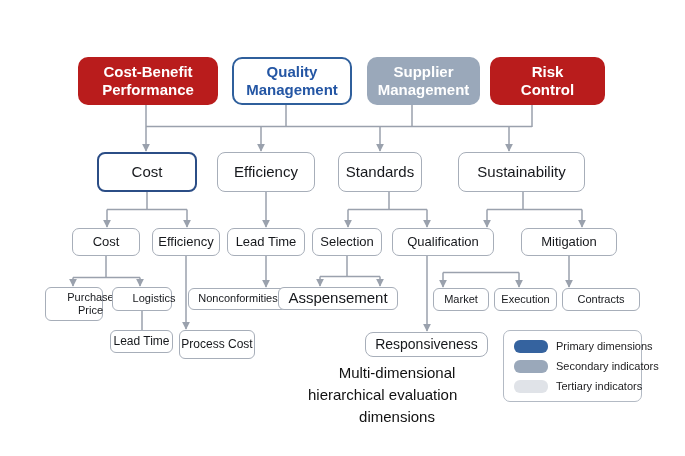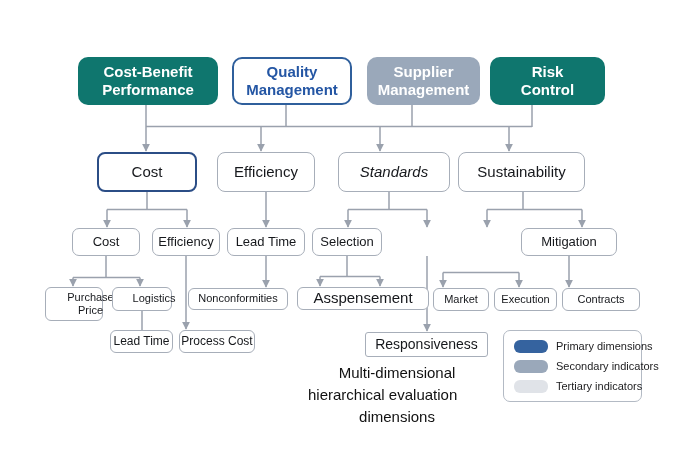--- a/index.html
+++ b/index.html
@@ -7,30 +7,30 @@
     position:relative;width:685px;height:456px;background:#ffffff;overflow:hidden;
     font-family:"Liberation Sans", sans-serif;
   }
   svg.lines{position:absolute;left:0;top:0;pointer-events:none;}
   .node{
     position:absolute;box-sizing:border-box;display:flex;align-items:center;justify-content:center;
     text-align:center;white-space:pre-line;background:#fff;border:1.5px solid #a7aeb9;
     border-radius:7px;color:#16181c;line-height:1.22;
   }
   .r1{border-radius:10px;font-size:15px;font-weight:700;}
-  .primary{background:#0f766e;border:none;color:#ffffff;}
+  .primary{background:#b91c1c;border:none;color:#ffffff;}
   .secondary{background:#9aa8ba;border:none;color:#ffffff;}
   .outline-blue{background:#fff;border:2px solid #2f5f9c;color:#2456a4;}
   .r2{border-radius:8px;font-size:15px;font-weight:400;}
   .navy{border:2.5px solid #2b4d86;}
   .r3{font-size:13px;}
   .sm{font-size:11px;border-radius:6px;}
   .md{font-size:12px;border-radius:6px;}
   .lg{font-size:15px;border-radius:6px;}
-  .resp{font-size:14px;border-radius:3px;}
+  .resp{font-size:14px;border-radius:8px;}
   #caption{
     position:absolute;left:308px;top:362px;width:178px;font-size:15px;line-height:1.47;
     color:#111;
   }
   #caption .c1,#caption .c3{text-align:center;}
   #caption .c2{text-align:left;}
   #legend{
     position:absolute;left:503px;top:330px;width:139px;height:72px;box-sizing:border-box;
     border:1.5px solid #b3bac4;border-radius:7px;background:#fff;
     display:flex;flex-direction:column;justify-content:center;gap:7px;padding:2px 10px;
@@ -98,40 +98,41 @@
 Performance</div>
   <div class="node r1 outline-blue" style="left:232px;top:57px;width:120px;height:48px;">Quality
 Management</div>
   <div class="node r1 secondary" style="left:367px;top:57px;width:113px;height:48px;">Supplier
 Management</div>
   <div class="node r1 primary" style="left:490px;top:57px;width:115px;height:48px;">Risk
 Control</div>
 
   <div class="node r2 navy" style="left:97px;top:152px;width:100px;height:40px;">Cost</div>
   <div class="node r2" style="left:217px;top:152px;width:98px;height:40px;">Efficiency</div>
-  <div class="node r2" style="left:338px;top:152px;width:112px;height:40px;font-style:italic;">Standards</div>
+  <div class="node r2" style="left:338px;top:152px;width:84px;height:40px;">Standards</div>
   <div class="node r2" style="left:458px;top:152px;width:127px;height:40px;">Sustainability</div>
 
   <div class="node r3" style="left:72px;top:228px;width:68px;height:28px;">Cost</div>
   <div class="node r3" style="left:152px;top:228px;width:68px;height:28px;">Efficiency</div>
   <div class="node r3" style="left:227px;top:228px;width:78px;height:28px;">Lead Time</div>
   <div class="node r3" style="left:312px;top:228px;width:70px;height:28px;">Selection</div>
+  <div class="node r3" style="left:392px;top:228px;width:102px;height:28px;">Qualification</div>
   <div class="node r3" style="left:521px;top:228px;width:96px;height:28px;">Mitigation</div>
 
   <div class="node sm" style="left:45px;top:287px;width:58px;height:34px;padding-left:33px;">Purchase
 Price</div>
   <div class="node sm" style="left:112px;top:287px;width:60px;height:24px;padding-left:24px;">Logistics</div>
   <div class="node sm" style="left:188px;top:288px;width:100px;height:22px;">Nonconformities</div>
-  <div class="node lg" style="left:297px;top:287px;width:132px;height:23px;text-align:center;">Asspensement</div>
+  <div class="node lg" style="left:278px;top:287px;width:120px;height:23px;text-align:center;">Asspensement</div>
   <div class="node sm" style="left:433px;top:288px;width:56px;height:23px;">Market</div>
   <div class="node sm" style="left:494px;top:288px;width:63px;height:23px;">Execution</div>
   <div class="node sm" style="left:562px;top:288px;width:78px;height:23px;">Contracts</div>
 
   <div class="node md" style="left:110px;top:330px;width:63px;height:23px;">Lead Time</div>
-  <div class="node md" style="left:179px;top:330px;width:76px;height:23px;">Process Cost</div>
+  <div class="node md" style="left:179px;top:330px;width:76px;height:29px;">Process Cost</div>
   <div class="node resp" style="left:365px;top:332px;width:123px;height:25px;">Responsiveness</div>
 
   <div id="caption">
     <div class="c1">Multi-dimensional</div>
     <div class="c2">hierarchical evaluation</div>
     <div class="c3">dimensions</div>
   </div>
 
   <div id="legend">
     <div class="legend-item">

